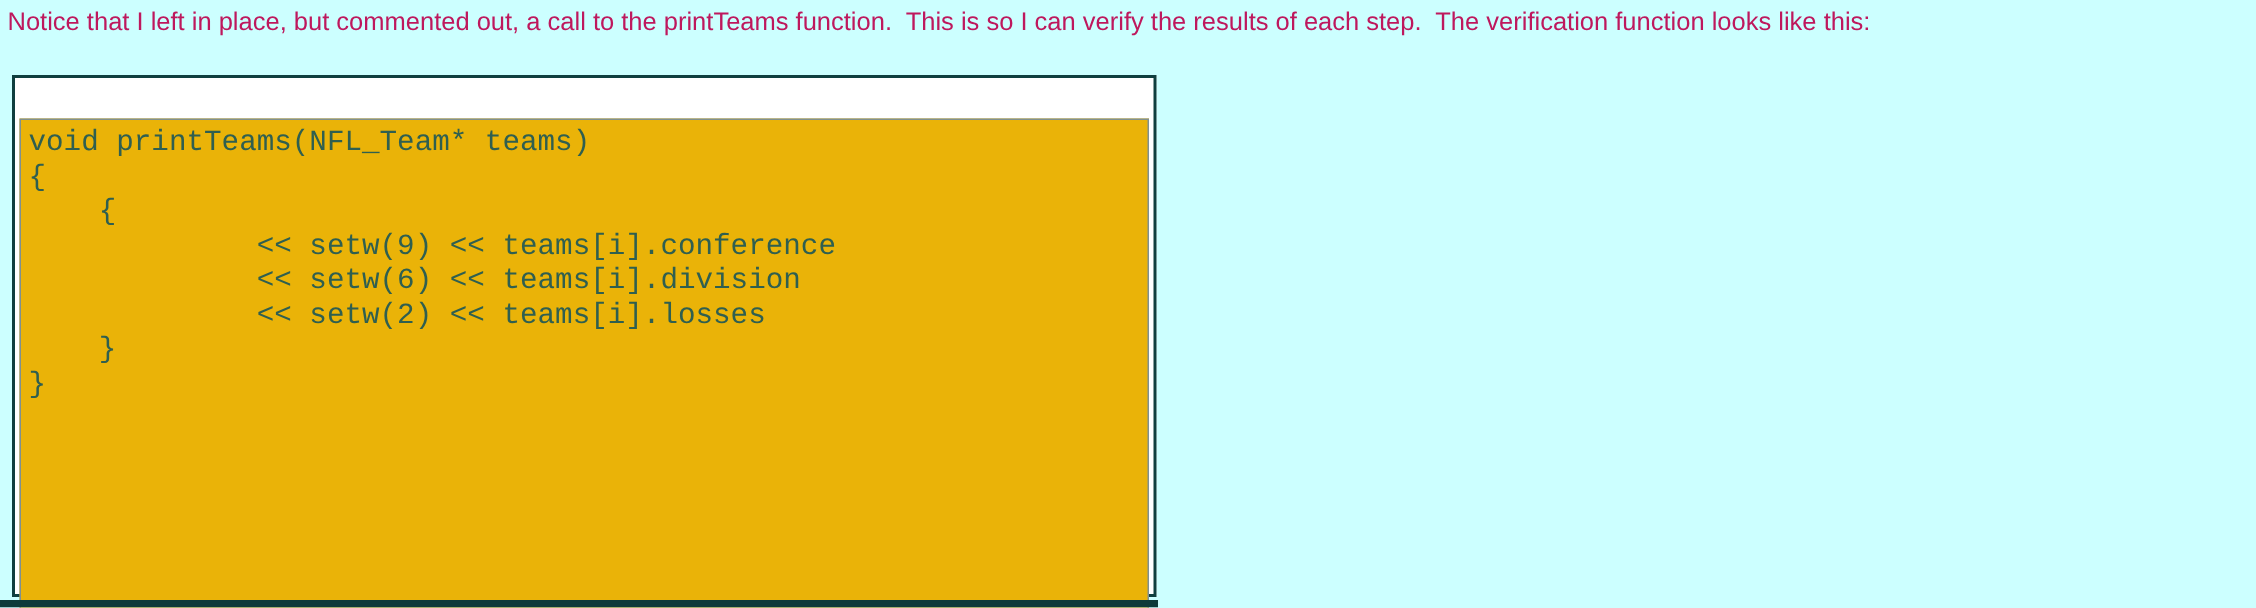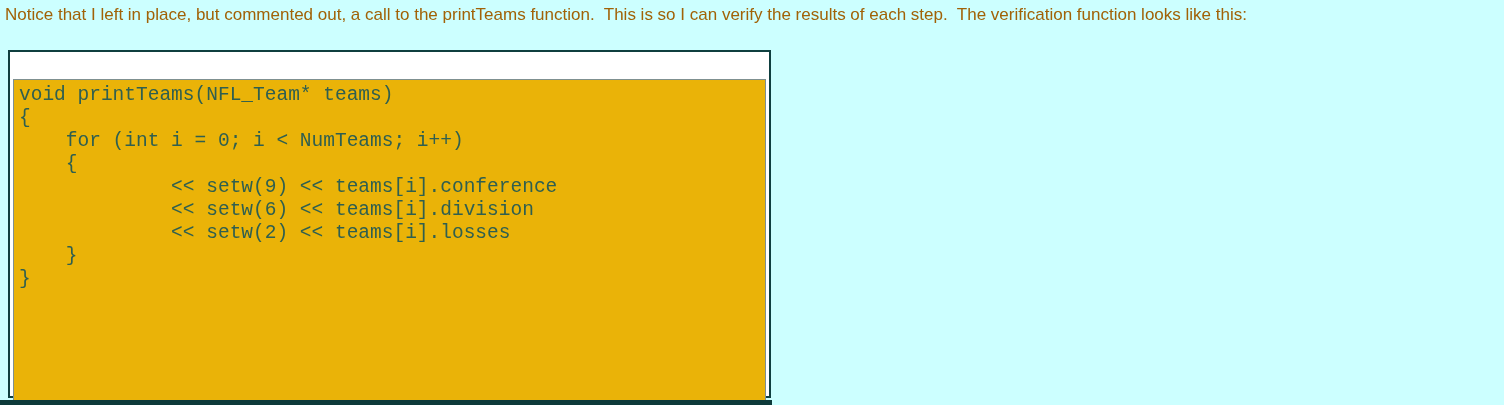--- a/index.html
+++ b/index.html
@@ -16,21 +16,21 @@
     width: 1504px;
     height: 405px;
     background: #ccffff;
   }
   .intro-text {
     position: absolute;
     left: 5px;
     top: 4px;
     font-size: 17px;
     line-height: 22px;
-    color: #a16207;
+    color: #be185d;
     white-space: pre;  
   }
   .code-box {
     position: absolute;
     left: 8px;
     top: 50px;
     width: 763px;
     height: 348px;
     box-sizing: border-box;
     border: 2px solid #0f3f3f;   
@@ -67,21 +67,20 @@
 <body>
 
 <div class="page">
 
   <div class="intro-text">Notice that I left in place, but commented out, a call to the printTeams function.  This is so I can verify the results of each step.  The verification function looks like this:</div>
 
   <div class="code-box">
     <div class="code-box-inner">
       <div class="code-line">void printTeams(NFL_Team* teams)</div>
       <div class="code-line">{</div>
-      <div class="code-line">    for (int i = 0; i &lt; NumTeams; i++)</div>
       <div class="code-line">    {</div>
       <div class="code-line">             &lt;&lt; setw(9) &lt;&lt; teams[i].conference</div>
       <div class="code-line">             &lt;&lt; setw(6) &lt;&lt; teams[i].division</div>
       <div class="code-line">             &lt;&lt; setw(2) &lt;&lt; teams[i].losses</div>
       <div class="code-line">    }</div>
       <div class="code-line">}</div>
     </div>
   </div>
 
   <div class="next-box-top-edge"></div>

